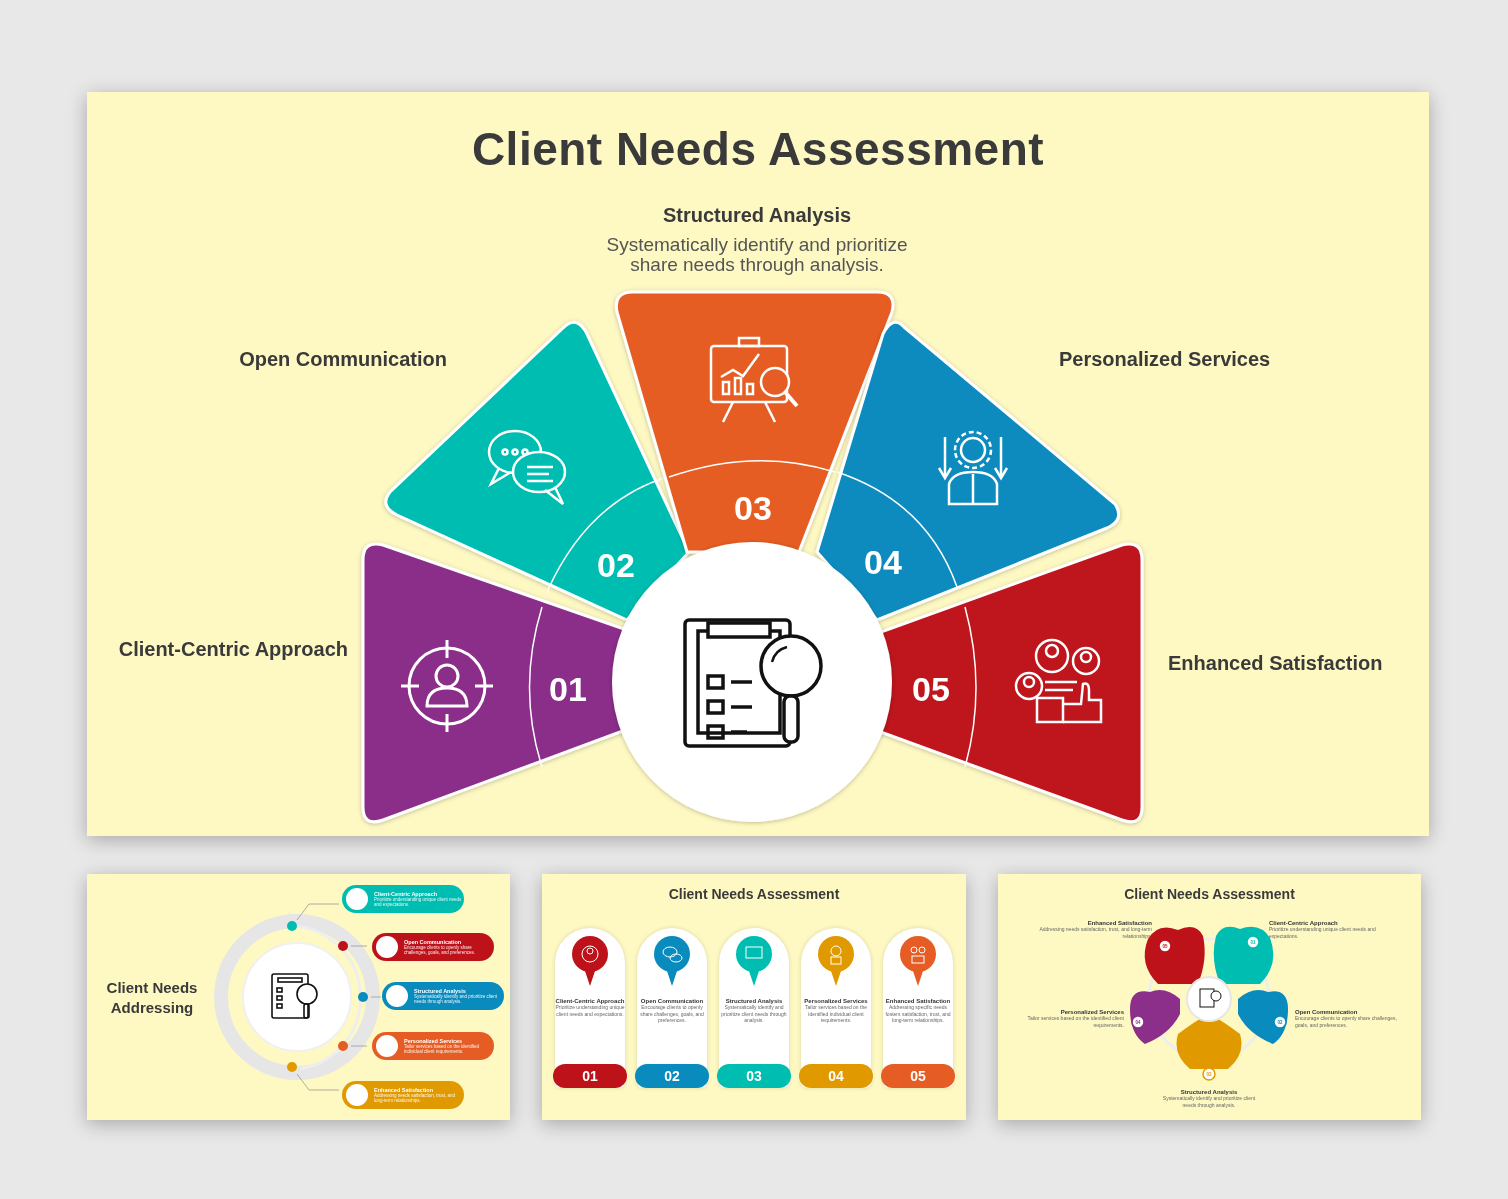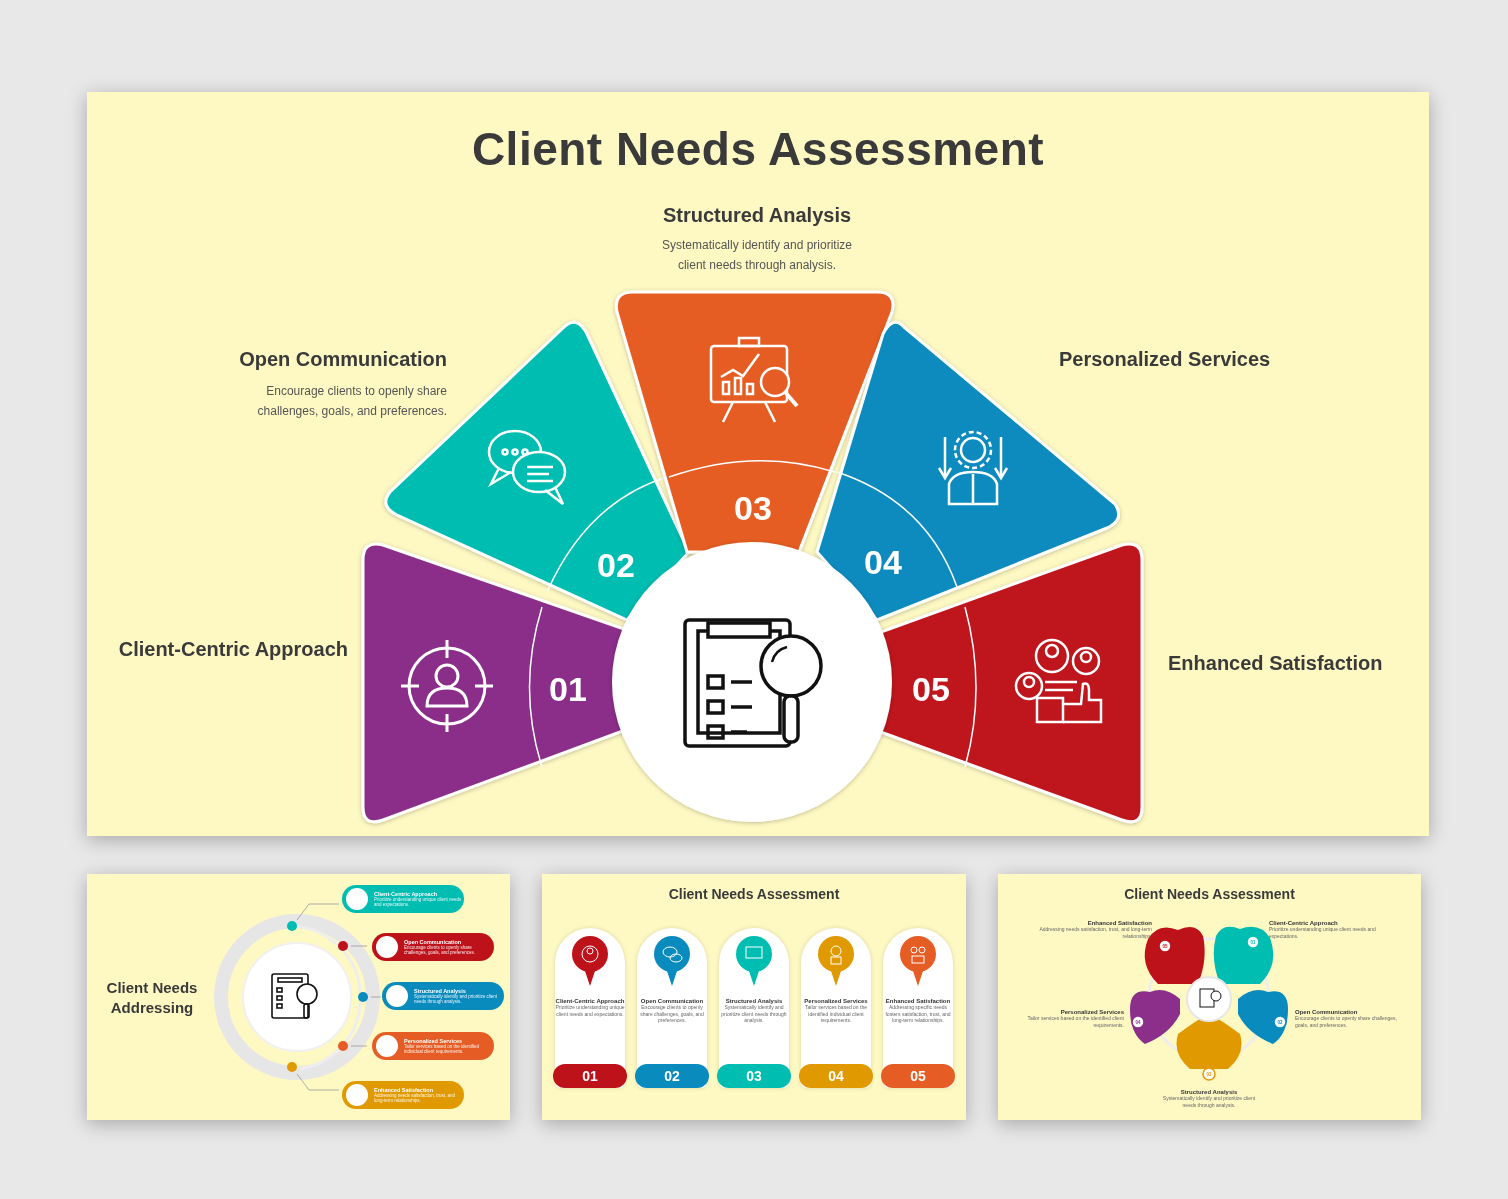--- a/index.html
+++ b/index.html
@@ -5,21 +5,21 @@
   html,body{margin:0;padding:0;}
   body{width:1508px;height:1199px;background:#e8e8e8;position:relative;overflow:hidden;font-family:"Liberation Sans","DejaVu Sans",sans-serif;color:#333;}
   .slide{position:absolute;background:#fef9c3;box-shadow:0 4px 18px rgba(0,0,0,0.28);}
   #main-slide{left:87px;top:92px;width:1342px;height:744px;}
   #thumb1{left:87px;top:874px;width:423px;height:246px;}
   #thumb2{left:542px;top:874px;width:424px;height:246px;}
   #thumb3{left:998px;top:874px;width:423px;height:246px;}
   .abs{position:absolute;}
   .title{left:0;width:1342px;top:30px;text-align:center;font-size:46px;font-weight:bold;color:#3a3a3a;letter-spacing:0.5px;}
   .lbl-h{font-size:20px;font-weight:bold;color:#3a3a3a;}
-  .lbl-d{font-size:12px;color:#555;line-height:20px;margin-top:10px;}
+  .lbl-d{font-size:19px;color:#555;line-height:20px;margin-top:10px;}
   .right{text-align:right;}
   .center{text-align:center;}
   svg text{font-family:"Liberation Sans","DejaVu Sans",sans-serif;}
   .t-title{font-size:14px;font-weight:bold;color:#3a3a3a;text-align:center;}
   .t-h{font-size:6px;font-weight:bold;color:#333;}
   .t-d{font-size:5px;color:#666;line-height:6.5px;}
   .pill{position:absolute;border-radius:16px;color:#fff;height:28px;display:flex;align-items:center;}
   .pill .ic{width:22px;height:22px;border-radius:50%;background:#fff;margin-left:4px;flex:none;display:flex;align-items:center;justify-content:center;}
   .pill .tx{margin-left:6px;}
   .pill .ph{font-size:5.5px;font-weight:bold;}
@@ -145,25 +145,24 @@
       <rect x="621" y="634" width="15" height="12"></rect>
         <line x1="644" y1="640" x2="660" y2="640"></line>
       <circle cx="704" cy="574" r="30" fill="#fff"></circle>
       <path d="M 685 570 Q 688 558 700 555" stroke-width="2.5"></path>
       <rect x="697" y="604" width="14" height="46" rx="6" fill="#fff"></rect>
     </g>
   </svg>
 
   <div class="abs center" style="left:470px;top:112px;width:400px;">
     <div class="lbl-h">Structured Analysis</div>
-    <div class="lbl-d" style="margin-top:8px;"><span>Systematically identify and prioritize</span><br><span>client needs through analysis.</span></div>
+    <div class="lbl-d" style="margin-top:8px;"><span>Systematically identify and prioritize</span><br><span>share needs through analysis.</span></div>
   </div>
   <div class="abs right" style="left:60px;top:256px;width:300px;">
     <div class="lbl-h">Open Communication</div>
-    <div class="lbl-d"><span>Encourage clients to openly share</span><br><span>challenges, goals, and preferences.</span></div>
   </div>
   <div class="abs" style="left:972px;top:256px;width:320px;">
     <div class="lbl-h">Personalized Services</div>
   </div>
   <div class="abs right" style="left:0px;top:546px;width:261px;">
     <div class="lbl-h">Client-Centric Approach</div>
   </div>
   <div class="abs" style="left:1081px;top:560px;width:240px;">
     <div class="lbl-h">Enhanced Satisfaction</div>
   </div>

